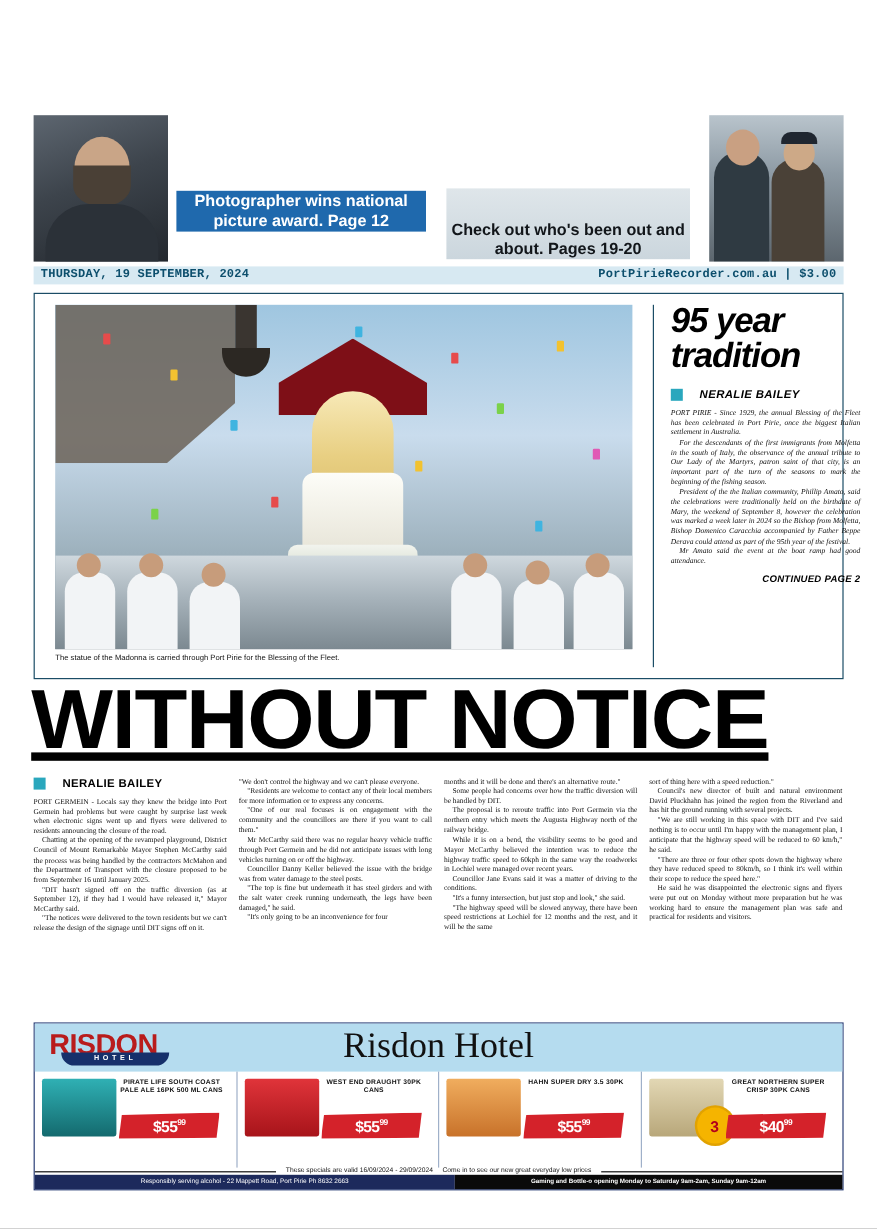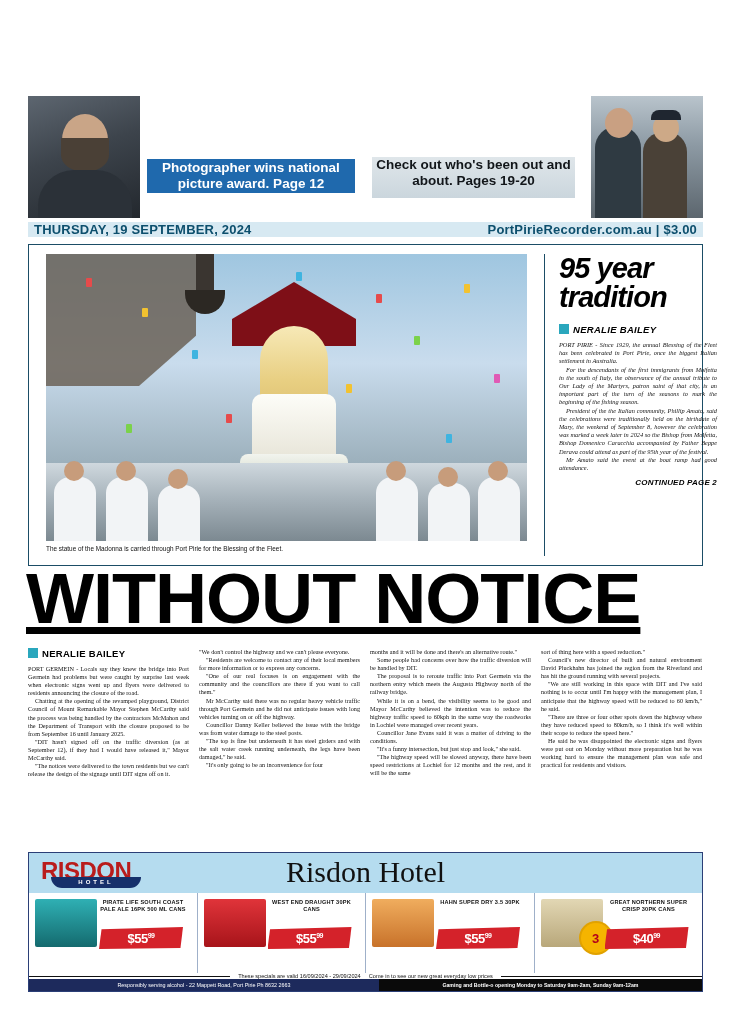--- a/index.html
+++ b/index.html
@@ -25,28 +25,28 @@
   .logo-the{position:absolute;left:262px;top:1px;font-family:"Liberation Serif",serif;font-weight:bold;
     font-size:21px;letter-spacing:1px;color:#13617e;}
   .logo-main{position:absolute;left:50px;top:6px;font-family:"Liberation Serif",serif;font-weight:bold;
     font-size:74px;line-height:74px;letter-spacing:-1px;color:#13617e;}
   .logo-sub{position:absolute;left:0;top:86px;width:420px;text-align:center;font-size:9.5px;font-weight:bold;
     letter-spacing:0.6px;color:#13617e;}
 
   .promo-l{position:absolute;left:147px;top:159px;width:208px;height:34px;background:#1f69ad;
     display:flex;align-items:center;justify-content:center;}
   .promo-l span{color:#fff;font-size:13.5px;font-weight:bold;line-height:16px;text-align:center;}
-  .promo-r{position:absolute;left:372px;top:157px;width:203px;height:41px;
-    background:linear-gradient(180deg,#dfe6ea 0%,#cbd6dd 100%);display:flex;align-items:flex-start;justify-content:center;}
+  .promo-r{position:absolute;left:372px;top:157px;width:203px;height:59px;
+    background:linear-gradient(180deg,#dfe6ea 0%,#cbd6dd 100%);display:flex;align-items:flex-end;justify-content:center;}
   .promo-r span{color:#12161a;font-size:13.5px;font-weight:bold;line-height:16px;text-align:center;}
 
   
   .datebar{position:absolute;left:28px;top:222px;width:675px;height:15px;background:#d7e9f2;
     display:flex;align-items:center;justify-content:space-between;padding:0 6px;box-sizing:border-box;}
-  .datebar span{font-size:13px;font-weight:bold;color:#0d4f6d;letter-spacing:0.2px;}
+  .datebar span{font-size:10px;font-weight:bold;color:#0d4f6d;letter-spacing:0.2px;font-family:Liberation Mono, monospace;}
 
   
   .topwrap{position:absolute;left:28px;top:244px;width:675px;height:322px;border:1px solid #1b4d66;box-sizing:border-box;}
   .photo{position:absolute;left:17px;top:9px;width:481px;height:287px;overflow:hidden;
     background:linear-gradient(180deg,#9fc6e0 0%,#c9dced 38%,#9db1bd 72%,#6d7d88 100%);}
   .photo .bld{position:absolute;left:0;top:0;width:150px;height:132px;background:#6b6257;
     clip-path:polygon(0 0,100% 0,100% 62%,62% 100%,0 100%);opacity:.85;}
   .photo .lamp{position:absolute;left:150px;top:0;width:18px;height:40px;background:#3a3530;}
   .photo .lampb{position:absolute;left:139px;top:36px;width:40px;height:24px;border-radius:0 0 20px 20px;background:#2c2823;}
   .photo .canopy{position:absolute;left:186px;top:28px;width:124px;height:64px;background:#7e0f17;
@@ -62,21 +62,21 @@
     background:linear-gradient(180deg,#cfd8de 0%,#a7b3bb 45%,#7c8991 100%);}
   .photo .pz{position:absolute;bottom:0;width:42px;height:64px;border-radius:16px 16px 0 0;background:#f2f4f6;}
   .photo .phd{position:absolute;width:20px;height:20px;border-radius:50%;background:#c79c7b;}
   .conf{position:absolute;width:6px;height:9px;border-radius:1px;}
   .caption{position:absolute;left:17px;top:299px;width:481px;font-size:6.4px;color:#111;line-height:9px;}
 
   .divider-v{position:absolute;left:515px;top:9px;width:1px;height:302px;background:#1b4d66;}
   .story-r{position:absolute;left:530px;top:9px;width:158px;font-style:italic;}
   .hl-95{font-family:"Liberation Sans",sans-serif;font-weight:bold;font-size:29px;line-height:29px;
     letter-spacing:-0.9px;color:#000;}
-  .byline{display:flex;align-items:flex-start;gap:4px;margin:12px 0 6px 0;}
+  .byline{display:flex;align-items:flex-start;gap:14px;margin:12px 0 6px 0;}
   .byline .sq{width:10px;height:10px;background:#2aa7bd;}
   .byline .nm{font-size:9.5px;font-weight:bold;letter-spacing:0.3px;color:#000;}
   .bodytext p{margin:0;font-family:"Liberation Serif",serif;font-size:6.3px;line-height:8.2px;
     text-align:justify;color:#111;}
   .bodytext p+p{text-indent:7px;}
   .continued{margin-top:6px;text-align:right;font-size:8px;font-weight:bold;letter-spacing:0.2px;color:#000;}
 
   
   .mega{position:absolute;left:26px;top:568px;width:679px;height:62px;text-decoration:underline;}
   .mega span{display:block;font-family:"Liberation Sans",sans-serif;font-weight:bold;font-size:70px;

